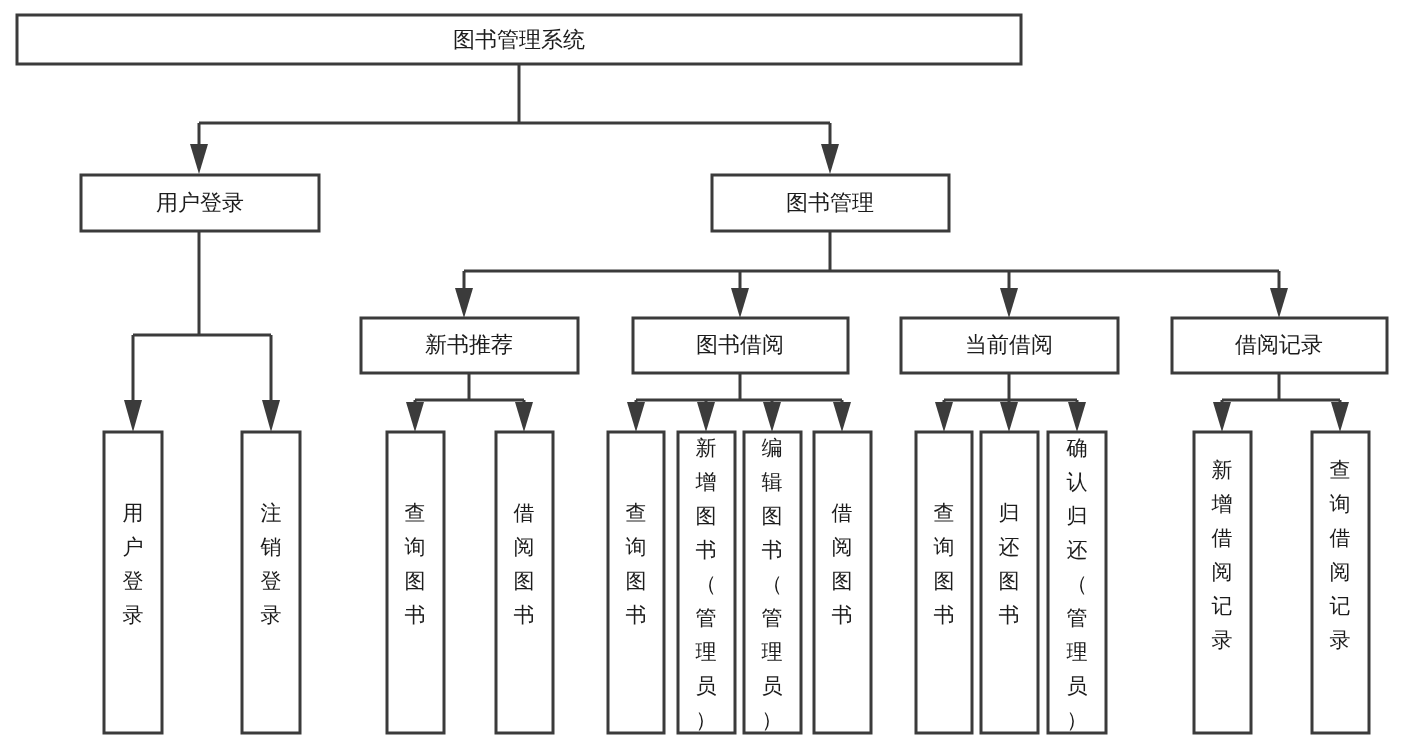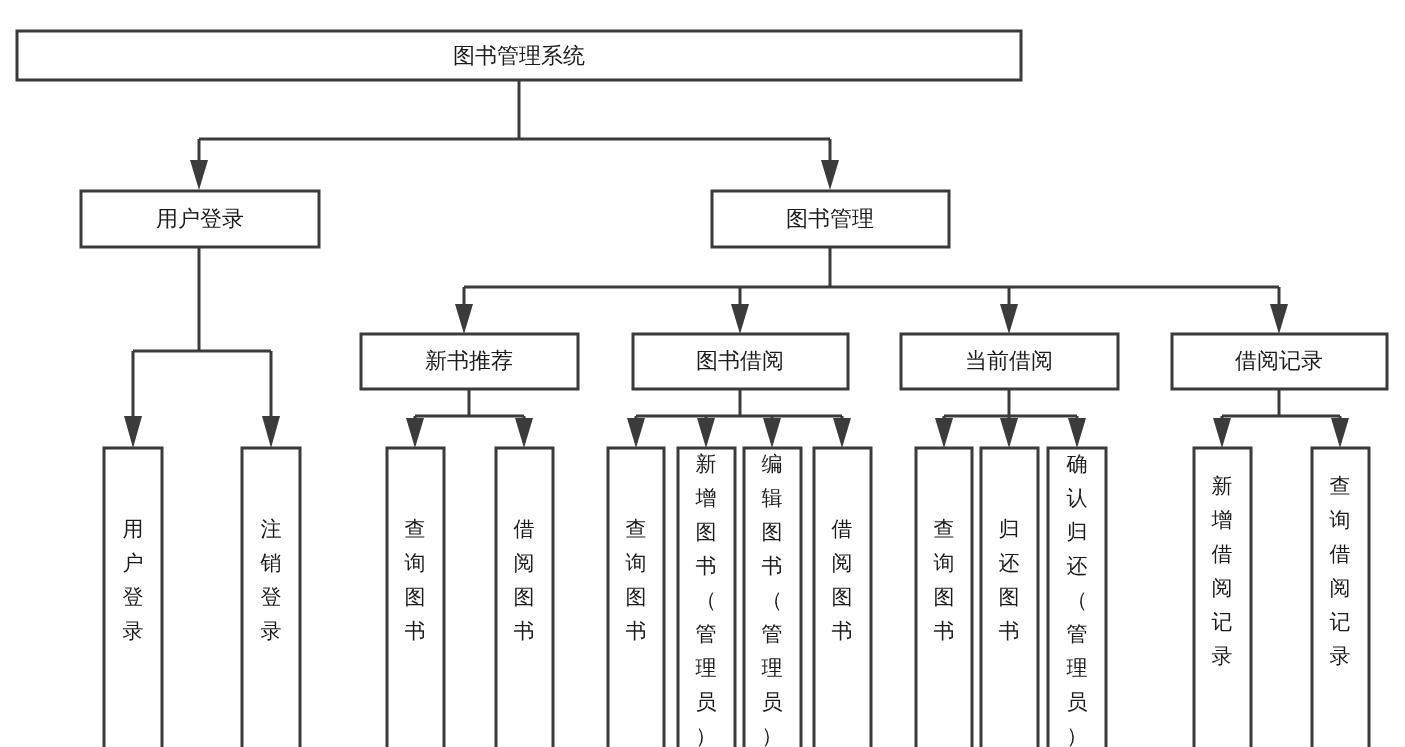--- a/index.html
+++ b/index.html
@@ -10,21 +10,21 @@
   body {
     width: 1405px;
     height: 747px;
     font-family: "Liberation Sans", "DejaVu Sans", sans-serif;
     overflow: hidden;
     position: relative;
   }
   #diagram-root {
     position: absolute;
     left: 0;
-    top: 16px;
+    top: 0;
     width: 1405px;
     height: 624px;
   }
   svg.diagram {
     display: block;
     width: 1405px;
     height: 747px;
   }
   .node-box {
     fill: #ffffff;

